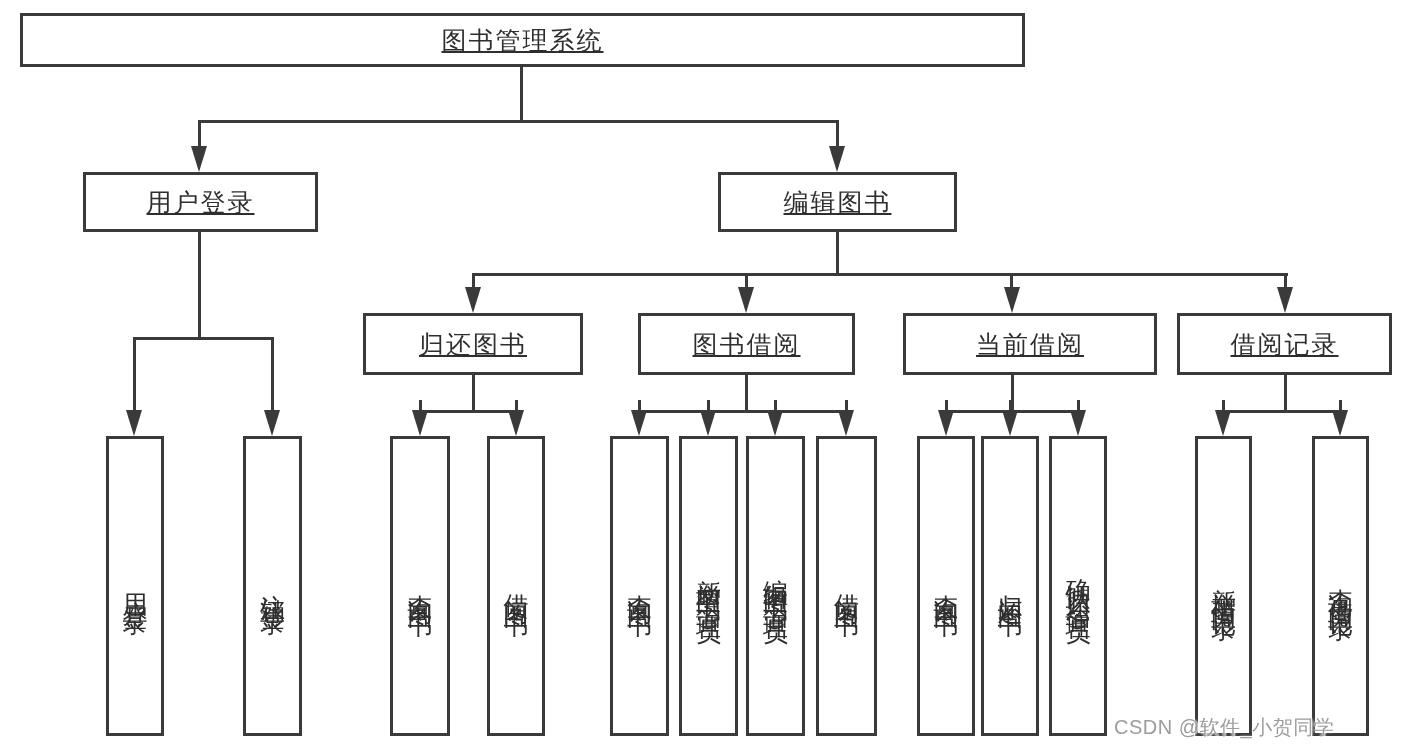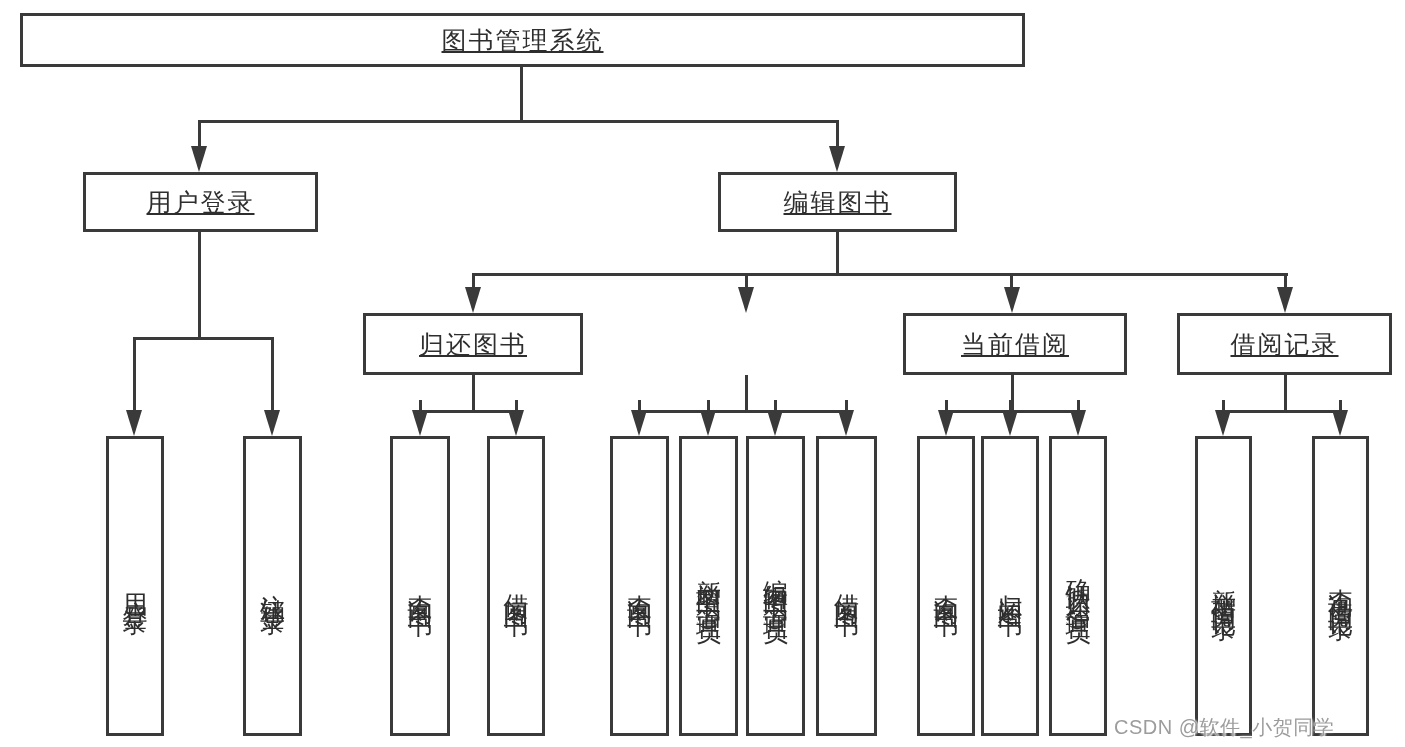--- a/index.html
+++ b/index.html
@@ -101,21 +101,24 @@
   <div class="vline" style="left:745px;top:273px;height:18px"></div>
   <div class="arrow" style="left:738px;top:287px"></div>
   <div class="vline" style="left:1010px;top:273px;height:18px"></div>
   <div class="arrow" style="left:1004px;top:287px"></div>
   <div class="vline" style="left:1284px;top:273px;height:18px"></div>
   <div class="arrow" style="left:1277px;top:287px"></div>
 
   <div class="box hbox" style="left:363px;top:313px;width:220px;height:62px">
     <span>归还图书</span>
   </div>
-  <div class="box hbox" style="left:903px;top:313px;width:224px;height:62px">
+  <div class="box hbox" style="left:638px;top:313px;width:217px;height:62px">
+    <span>图书借阅</span>
+  </div>
+  <div class="box hbox" style="left:903px;top:313px;width:254px;height:62px">
     <span>当前借阅</span>
   </div>
   <div class="box hbox" style="left:1177px;top:313px;width:215px;height:62px">
     <span>借阅记录</span>
   </div>
 
   <div class="vline" style="left:472px;top:375px;height:38px"></div>
   <div class="hline" style="left:419px;top:410px;width:100px"></div>
   <div class="vline" style="left:419px;top:400px;height:13px"></div>
   <div class="arrow" style="left:412px;top:410px"></div>

